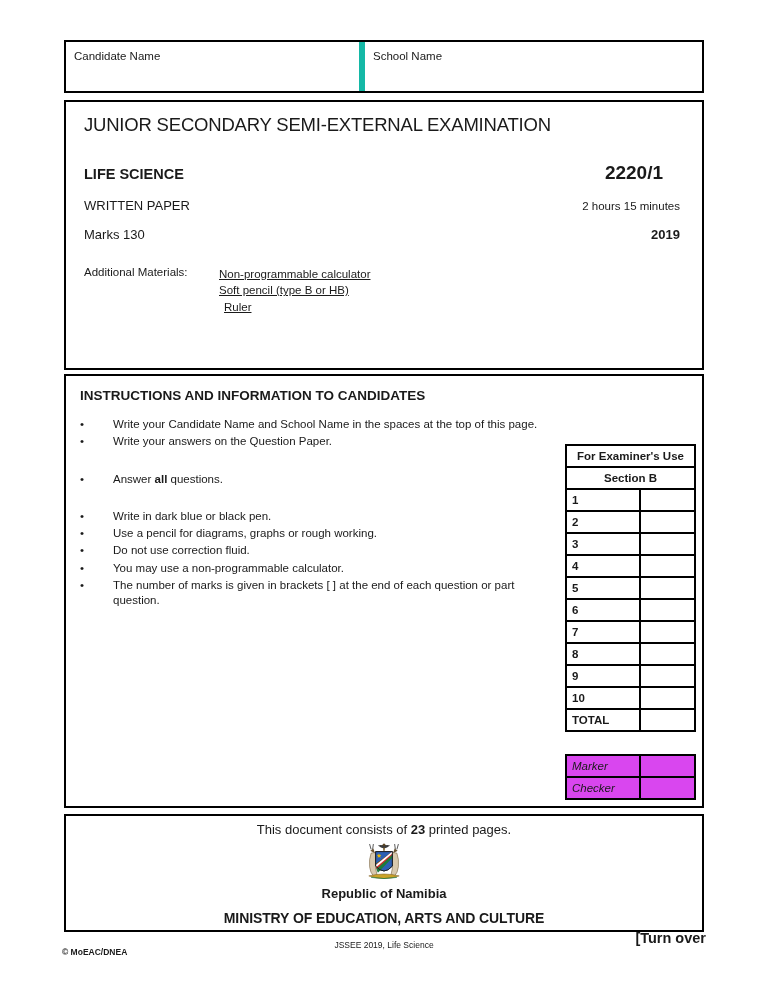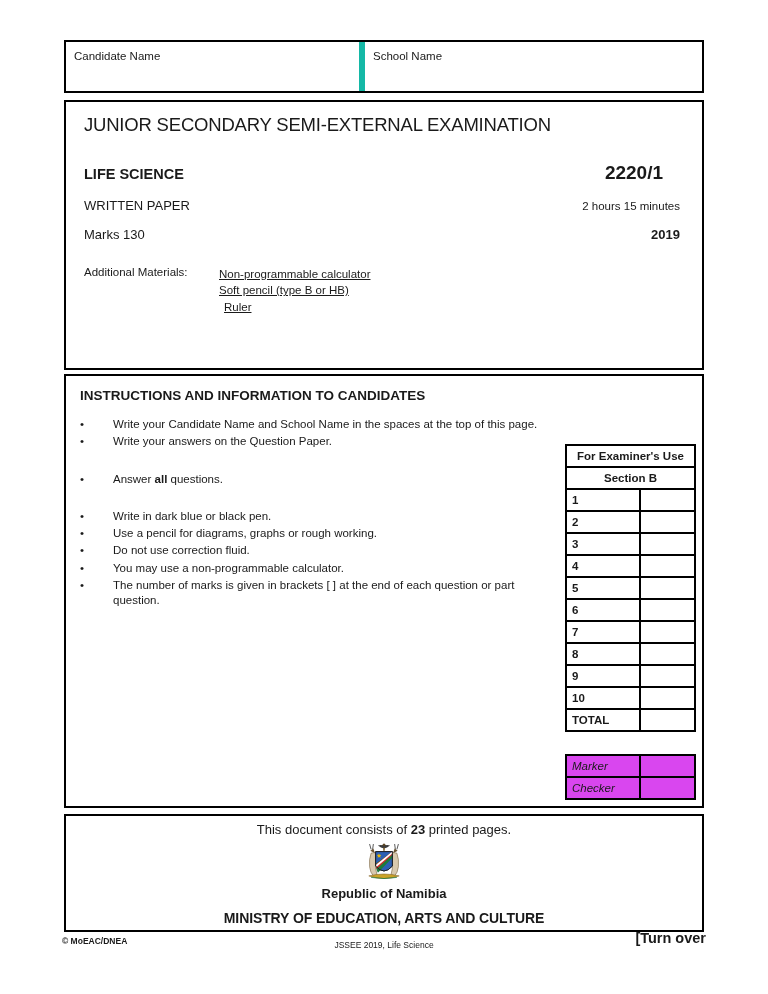--- a/index.html
+++ b/index.html
@@ -244,21 +244,21 @@
   
   .foot-line {
     position: absolute;
     left: 62px;
     top: 936px;
     width: 644px;
     height: 18px;
   }
   .foot-left {
     position: absolute;
-    left: 0; top: 0;
+    left: 0; top: 11px;
     font-size: 8.5px;
     font-weight: bold;
   }
   .foot-center {
     position: absolute;
     left: 0; top: 4px;
     width: 644px;
     text-align: center;
     font-size: 8.5px;
   }

